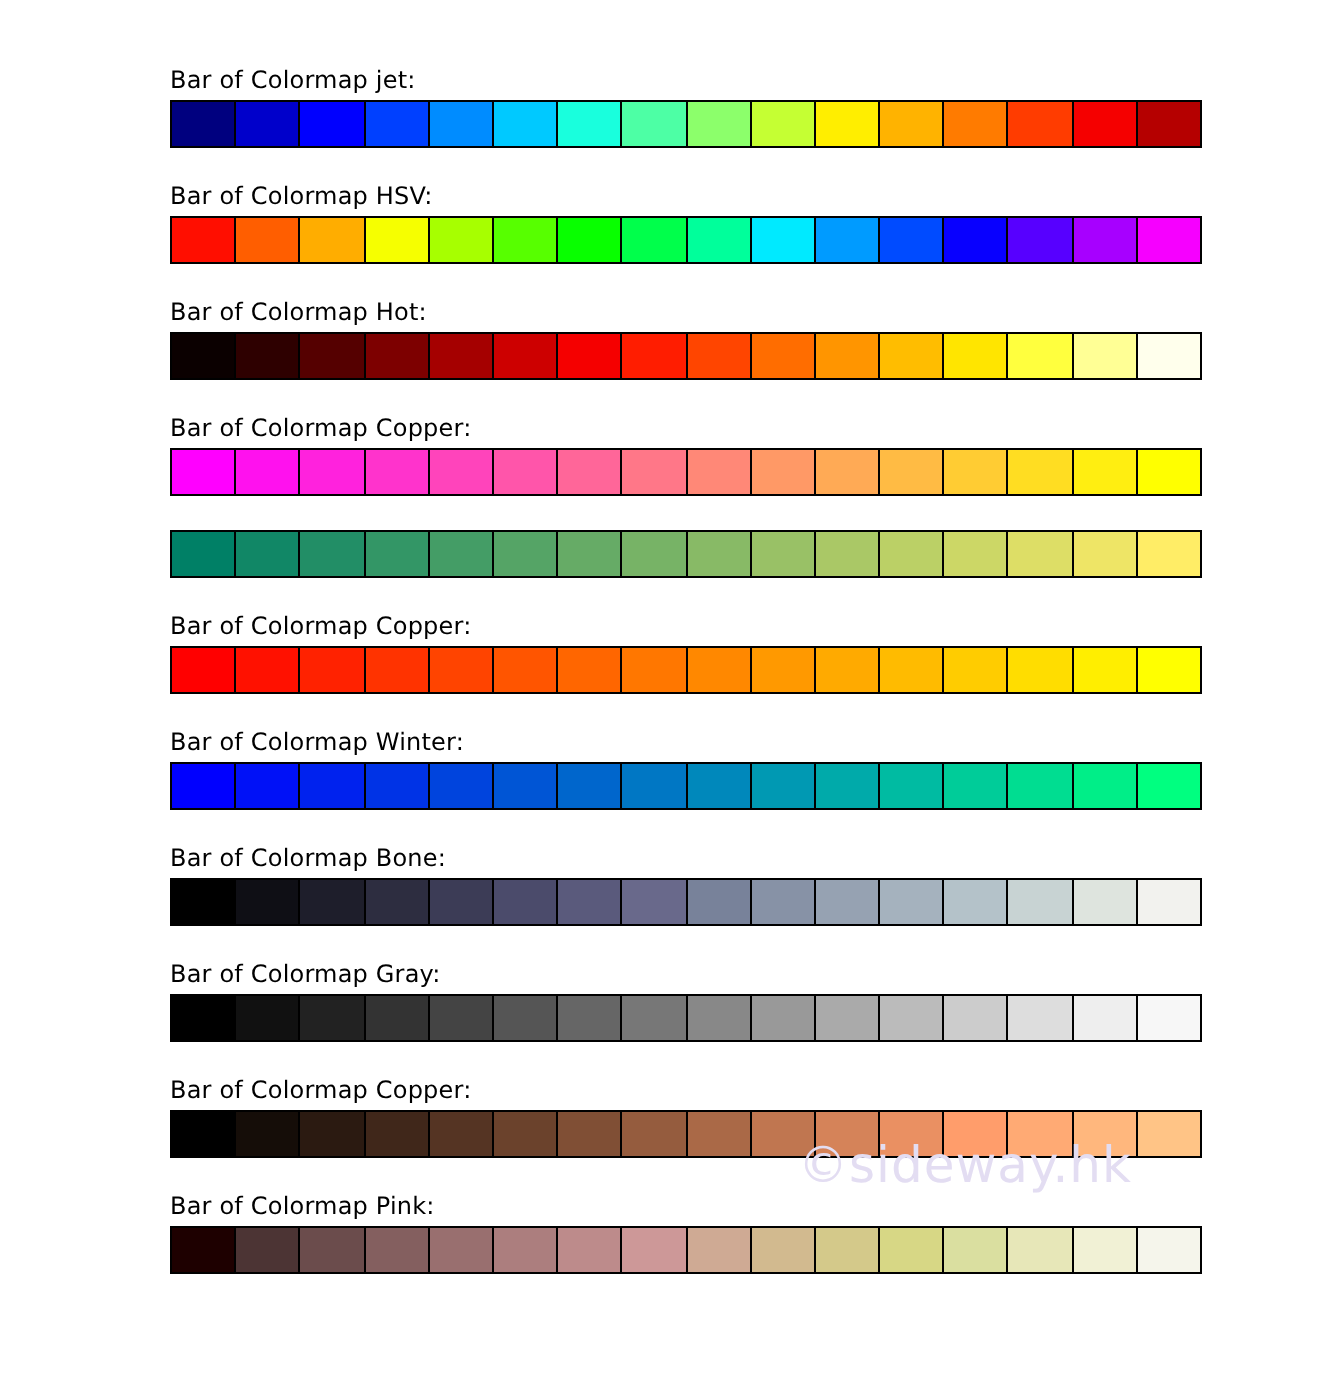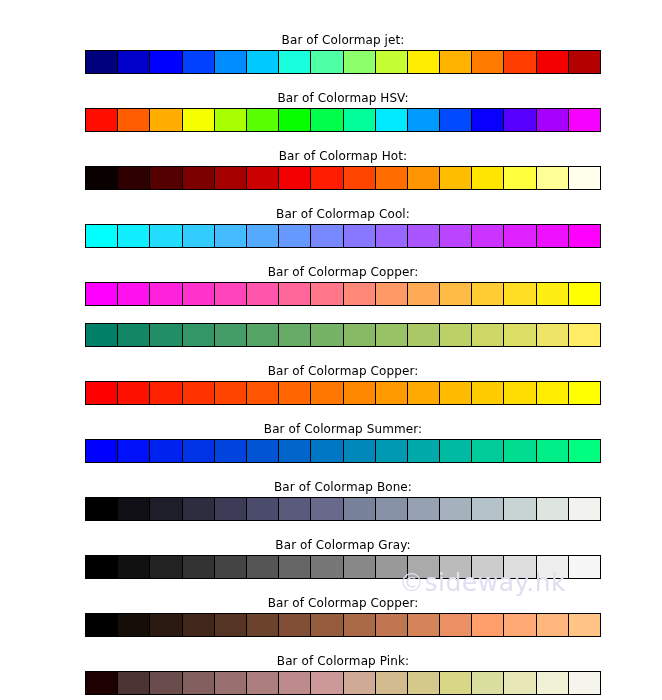--- a/index.html
+++ b/index.html
@@ -22,21 +22,20 @@
     background: #ffffff;
   }
   .cmap-list {
     position: absolute;
     left: 85px;
     top: 33px;
     width: 516px;
   }
   .cmap-block {
     margin-bottom: 17px;
-    text-align: center;
   }
   .cmap-label {
     font-size: 12px;
     line-height: 14px;
     color: #000000;
     letter-spacing: 0.1px;
     white-space: nowrap;
     margin-bottom: 3px;
     font-family: "DejaVu Sans", sans-serif;
   }
@@ -134,41 +133,20 @@
           <div class="swatch" style="background-color: rgb(255, 109, 0);"></div>
           <div class="swatch" style="background-color: rgb(255, 149, 0);"></div>
           <div class="swatch" style="background-color: rgb(255, 189, 0);"></div>
           <div class="swatch" style="background-color: rgb(255, 229, 0);"></div>
           <div class="swatch" style="background-color: rgb(255, 255, 62);"></div>
           <div class="swatch" style="background-color: rgb(255, 255, 149);"></div>
           <div class="swatch" style="background-color: rgb(255, 255, 236);"></div>
         </div>
       </div>
       <div class="cmap-block">
-        <div class="cmap-label">Bar of Colormap Cool:</div>
-        <div class="cmap-bar">
-          <div class="swatch" style="background-color: rgb(0, 255, 255);"></div>
-          <div class="swatch" style="background-color: rgb(17, 238, 255);"></div>
-          <div class="swatch" style="background-color: rgb(34, 221, 255);"></div>
-          <div class="swatch" style="background-color: rgb(51, 204, 255);"></div>
-          <div class="swatch" style="background-color: rgb(68, 187, 255);"></div>
-          <div class="swatch" style="background-color: rgb(85, 170, 255);"></div>
-          <div class="swatch" style="background-color: rgb(102, 153, 255);"></div>
-          <div class="swatch" style="background-color: rgb(119, 136, 255);"></div>
-          <div class="swatch" style="background-color: rgb(136, 119, 255);"></div>
-          <div class="swatch" style="background-color: rgb(153, 102, 255);"></div>
-          <div class="swatch" style="background-color: rgb(170, 85, 255);"></div>
-          <div class="swatch" style="background-color: rgb(187, 68, 255);"></div>
-          <div class="swatch" style="background-color: rgb(204, 51, 255);"></div>
-          <div class="swatch" style="background-color: rgb(221, 34, 255);"></div>
-          <div class="swatch" style="background-color: rgb(238, 17, 255);"></div>
-          <div class="swatch" style="background-color: rgb(255, 0, 255);"></div>
-        </div>
-      </div>
-      <div class="cmap-block">
         <div class="cmap-label">Bar of Colormap Copper:</div>
         <div class="cmap-bar">
           <div class="swatch" style="background-color: rgb(255, 0, 255);"></div>
           <div class="swatch" style="background-color: rgb(255, 17, 238);"></div>
           <div class="swatch" style="background-color: rgb(255, 34, 221);"></div>
           <div class="swatch" style="background-color: rgb(255, 51, 204);"></div>
           <div class="swatch" style="background-color: rgb(255, 68, 187);"></div>
           <div class="swatch" style="background-color: rgb(255, 85, 170);"></div>
           <div class="swatch" style="background-color: rgb(255, 102, 153);"></div>
           <div class="swatch" style="background-color: rgb(255, 119, 136);"></div>
@@ -217,21 +195,21 @@
           <div class="swatch" style="background-color: rgb(255, 153, 0);"></div>
           <div class="swatch" style="background-color: rgb(255, 170, 0);"></div>
           <div class="swatch" style="background-color: rgb(255, 187, 0);"></div>
           <div class="swatch" style="background-color: rgb(255, 204, 0);"></div>
           <div class="swatch" style="background-color: rgb(255, 221, 0);"></div>
           <div class="swatch" style="background-color: rgb(255, 238, 0);"></div>
           <div class="swatch" style="background-color: rgb(255, 255, 0);"></div>
         </div>
       </div>
       <div class="cmap-block">
-        <div class="cmap-label">Bar of Colormap Summer:</div>
+        <div class="cmap-label">Bar of Colormap Winter:</div>
         <div class="cmap-bar">
           <div class="swatch" style="background-color: rgb(0, 0, 255);"></div>
           <div class="swatch" style="background-color: rgb(0, 17, 247);"></div>
           <div class="swatch" style="background-color: rgb(0, 34, 238);"></div>
           <div class="swatch" style="background-color: rgb(0, 51, 230);"></div>
           <div class="swatch" style="background-color: rgb(0, 68, 221);"></div>
           <div class="swatch" style="background-color: rgb(0, 85, 213);"></div>
           <div class="swatch" style="background-color: rgb(0, 102, 204);"></div>
           <div class="swatch" style="background-color: rgb(0, 119, 196);"></div>
           <div class="swatch" style="background-color: rgb(0, 136, 187);"></div>

